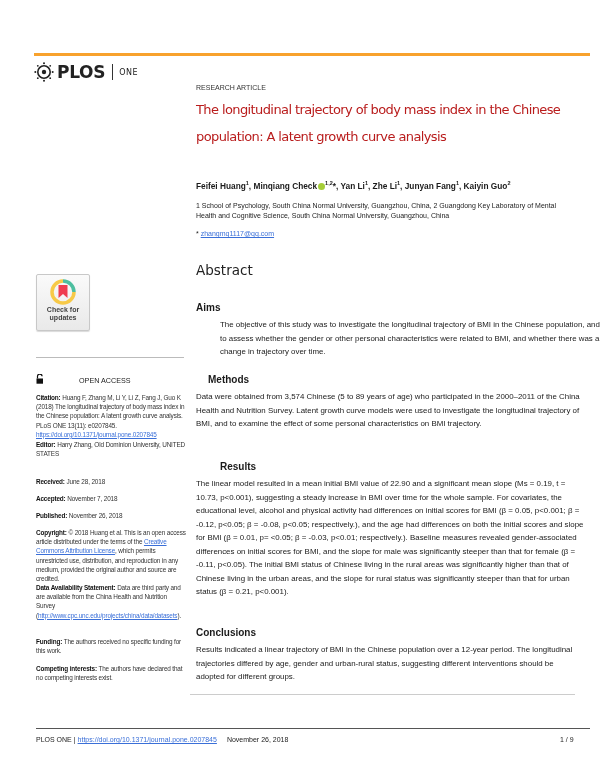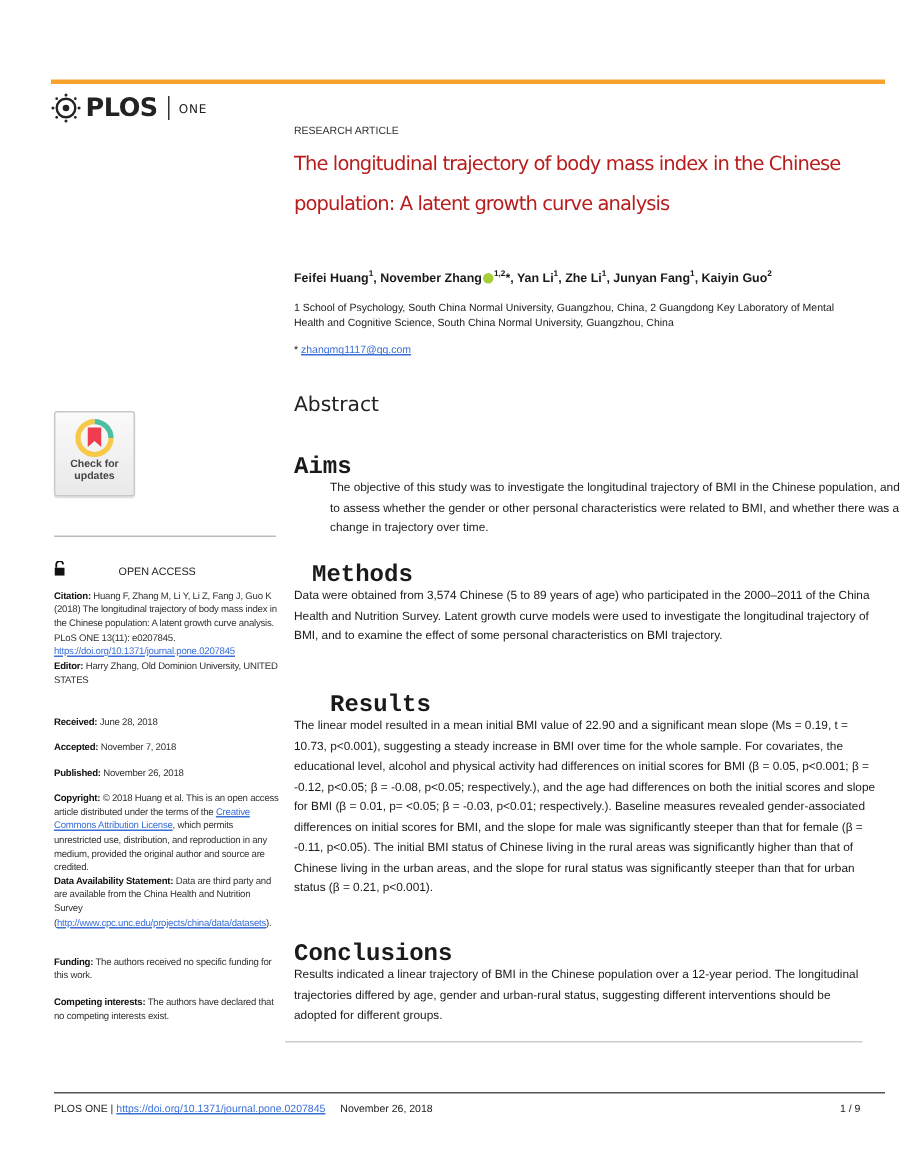--- a/index.html
+++ b/index.html
@@ -16,21 +16,21 @@
   .rtype { left: 196px; top: 84px; font-size: 7px; color: #333; letter-spacing: 0px; }
   .title { left: 196px; top: 96px; width: 395px; font-family: "DejaVu Sans", sans-serif; font-size: 13px; line-height: 27px; color: #b91c1c; letter-spacing: -0.6px; }
   .authors { left: 196px; top: 180px; width: 395px; font-size: 8.3px; font-weight: bold; color: #1a1a1a; }
   .authors sup { font-size: 5.5px; }
   .orcid { display: inline-block; width: 7px; height: 7px; border-radius: 50%; background: #a6ce39; vertical-align: -1px; margin-left: 1px; }
   .affil { left: 196px; top: 201px; width: 380px; font-size: 7px; line-height: 10px; color: #222; }
   .email { left: 196px; top: 230px; font-size: 7px; color: #222; }
   .link { color: #3a6fd8; text-decoration: underline; }
 
   .abstract-h { left: 196px; top: 262px; font-family: "DejaVu Sans", sans-serif; font-size: 13.5px; color: #222; }
-  .sec-h { font-weight: bold; font-size: 16px; color: #1a1a1a; font-family: Liberation Mono, monospace; }
+  .sec-h { font-weight: bold; font-size: 10px; color: #1a1a1a; }
   .para { font-size: 7.9px; line-height: 13.5px; color: #1a1a1a; width: 388px; }
 
   
   .cfu { left: 36px; top: 274px; width: 52px; height: 55px; border: 1px solid #c8c8c8; background: linear-gradient(#fafafa, #e9e9e9); border-radius: 2px; box-shadow: 0 1px 1px rgba(0,0,0,0.15); }
   .cfu-ring { position: absolute; left: 13px; top: 4px; width: 26px; height: 26px; }
   .cfu-text { position: absolute; left: 0; top: 31px; width: 52px; text-align: center; font-size: 7px; font-weight: bold; line-height: 8px; color: #444; }
   .side-rule { left: 36px; top: 357px; width: 148px; height: 1px; background: #bbb; }
   .oa { left: 36px; top: 374px; display: flex; align-items: center; font-size: 7.2px; color: #222; gap: 31px; }
   .side { left: 36px; width: 150px; font-size: 6.4px; line-height: 9.2px; color: #333; letter-spacing: -0.15px; }
   .side b { color: #111; }
@@ -64,21 +64,21 @@
   <span class="logo-sep"></span>
   <span class="logo-one">ONE</span>
 </div>
 <div class="abs orange-rule"></div>
 
 <div class="abs rtype">RESEARCH ARTICLE</div>
 <div class="abs title">The longitudinal trajectory of body mass index in the Chinese population: A latent growth curve analysis</div>
 
 <div class="abs authors">
   <span>Feifei Huang</span><sup>1</sup>,
-  <span>November Zhang</span><span class="orcid"></span><sup>1,2</sup><span>*</span>,
+  <span>Minqiang Check</span><span class="orcid"></span><sup>1,2</sup><span>*</span>,
   <span>Yan Li</span><sup>1</sup>,
   <span>Zhe Li</span><sup>1</sup>,
   <span>Junyan Fang</span><sup>1</sup>,
   <span>Kaiyin Guo</span><sup>2</sup>
 </div>
 <div class="abs affil">1 School of Psychology, South China Normal University, Guangzhou, China, 2 Guangdong Key Laboratory of Mental Health and Cognitive Science, South China Normal University, Guangzhou, China</div>
 <div class="abs email">
   <span>* </span><span class="link">zhangmq1117@qq.com</span>
 </div>
 

